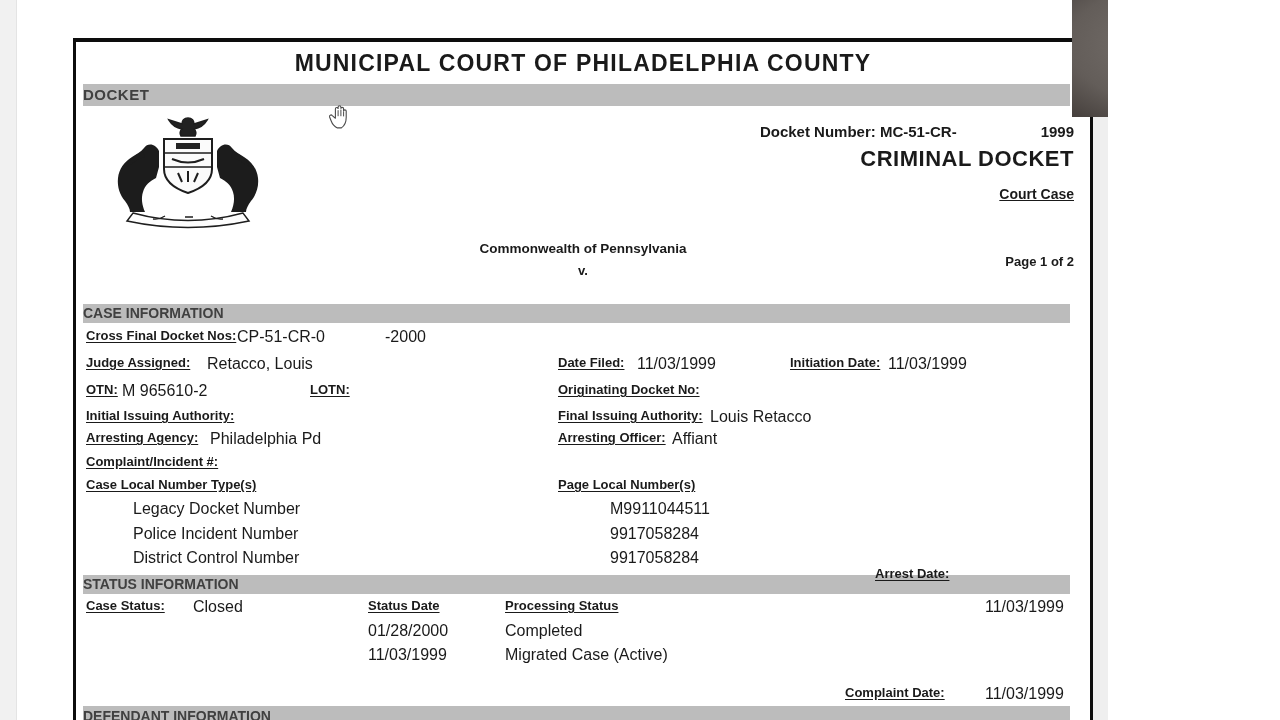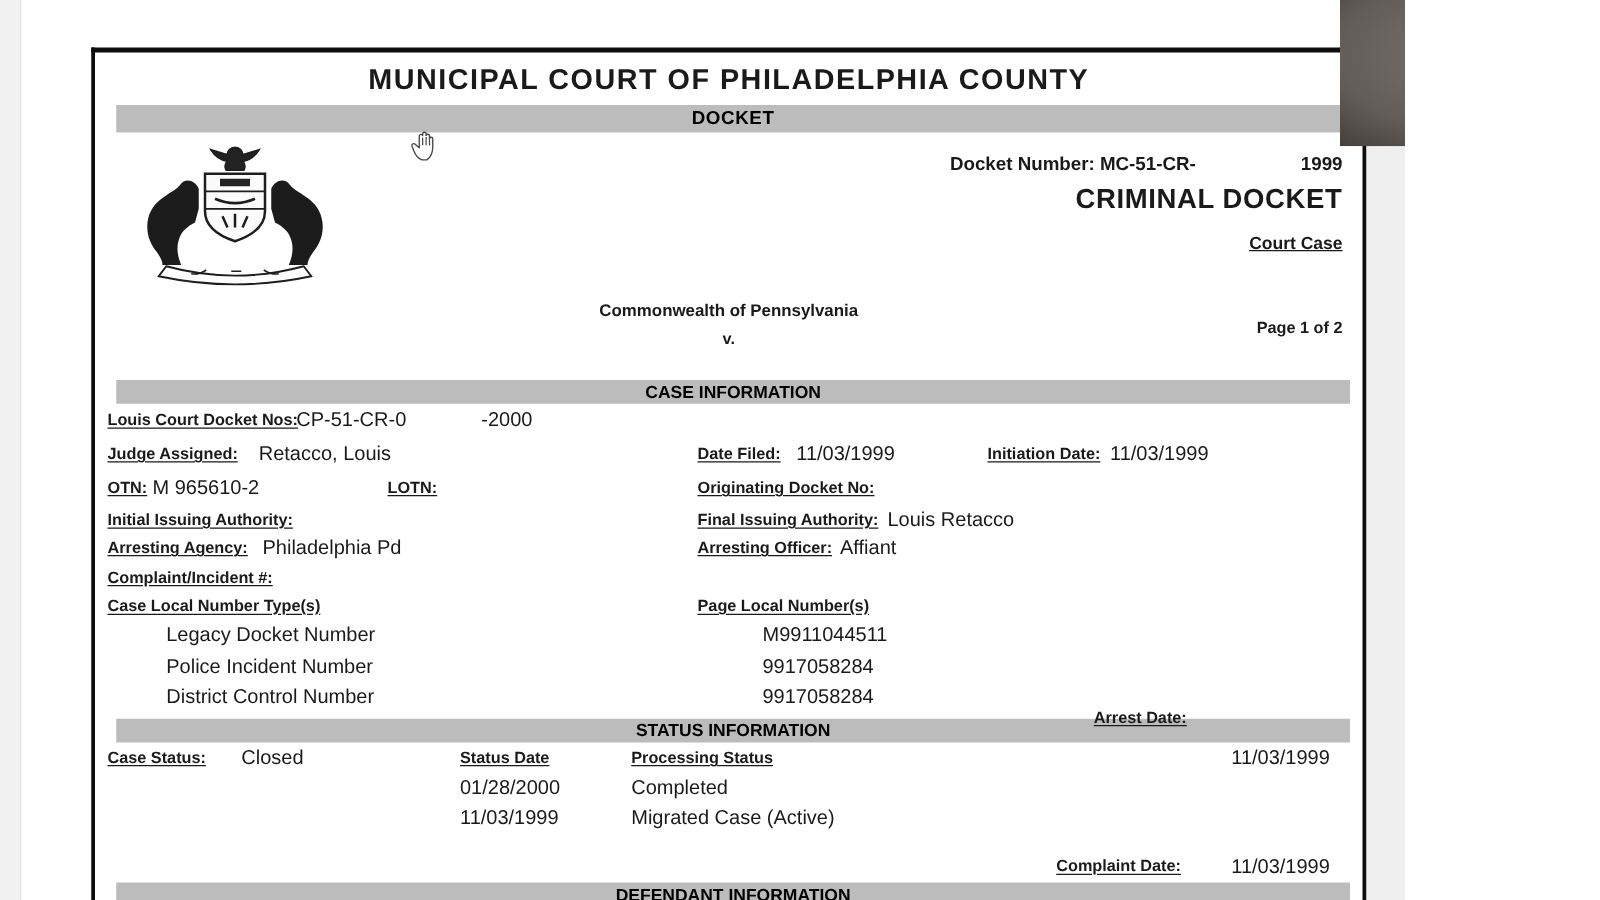--- a/index.html
+++ b/index.html
@@ -1,29 +1,29 @@
 <!DOCTYPE html>
 <html><head>
 <meta charset="utf-8">
 <style>
   html,body{margin:0;padding:0;}
   .screen{
     position:relative;width:1108px;height:720px;overflow:hidden;
-    background:#ffffff;font-family:"Liberation Sans",sans-serif;color:#1a1a1a;padding-left:16px;
+    background:#ffffff;font-family:"Liberation Sans",sans-serif;color:#1a1a1a;
   }
   .left-strip{position:absolute;left:0;top:0;width:16px;height:720px;background:#f1f1f1;border-right:1px solid #e4e4e4;}
   .right-area{position:absolute;left:1088px;top:0;right:0;bottom:0;background:#efefef;}
 
   .doc{
     position:absolute;left:73px;top:38px;width:1014px;height:682px;background:#ffffff;
     border:3px solid #0d0d0d;border-top-width:4px;border-bottom:none;overflow:hidden;
   }
   .doc *{position:absolute;white-space:nowrap;}
   .title{left:0;top:8px;width:100%;text-align:center;font-size:23px;font-weight:bold;letter-spacing:1.2px;}
-  .bar{left:17px;width:987px;background:#bcbcbc;text-align:center;font-weight:bold;color:#000000;}
+  .bar{left:7px;width:987px;background:#bcbcbc;font-weight:bold;color:#404040;}
   .bar-docket{top:42px;height:22px;line-height:22px;font-size:15px;letter-spacing:0.5px;}
   .bar-case{top:262px;height:19px;line-height:19px;font-size:14px;}
   .bar-status{top:533px;height:19px;line-height:19px;font-size:14px;}
   .bar-def{top:664px;height:20px;line-height:20px;font-size:14px;}
 
   .r{right:16px;text-align:right;}
   .docketline{top:81px;font-size:15px;font-weight:bold;}
   .gap{position:static;display:inline-block;width:84px;}
   .crimdocket{top:104px;font-size:22px;font-weight:bold;letter-spacing:0.5px;}
   .courtcase{top:144px;font-size:14px;font-weight:bold;text-decoration:underline;}
@@ -82,21 +82,21 @@
     <div class="r docketline"><span style="position:static">Docket Number: MC-51-CR-</span><span class="gap"></span><span style="position:static">1999</span></div>
     <div class="r crimdocket">CRIMINAL DOCKET</div>
     <div class="r courtcase">Court Case</div>
     <div class="r pageind">Page 1 of 2</div>
 
     <div class="cap cap1">Commonwealth of Pennsylvania</div>
     <div class="cap cap2">v.</div>
 
     <div class="bar bar-case">CASE INFORMATION</div>
 
-    <span class="lbl" style="left:10px;top:286px;">Louis Court Docket Nos:</span>
+    <span class="lbl" style="left:10px;top:286px;">Cross Final Docket Nos:</span>
     <span class="val" style="left:161px;top:286px;">CP-51-CR-0</span>
     <span class="val" style="left:309px;top:286px;">-2000</span>
 
     <span class="lbl" style="left:10px;top:313px;">Judge Assigned:</span>
     <span class="val" style="left:131px;top:313px;">Retacco, Louis</span>
     <span class="lbl" style="left:482px;top:313px;">Date Filed:</span>
     <span class="val" style="left:561px;top:313px;">11/03/1999</span>
     <span class="lbl" style="left:714px;top:313px;">Initiation Date:</span>
     <span class="val" style="left:812px;top:313px;">11/03/1999</span>
 

